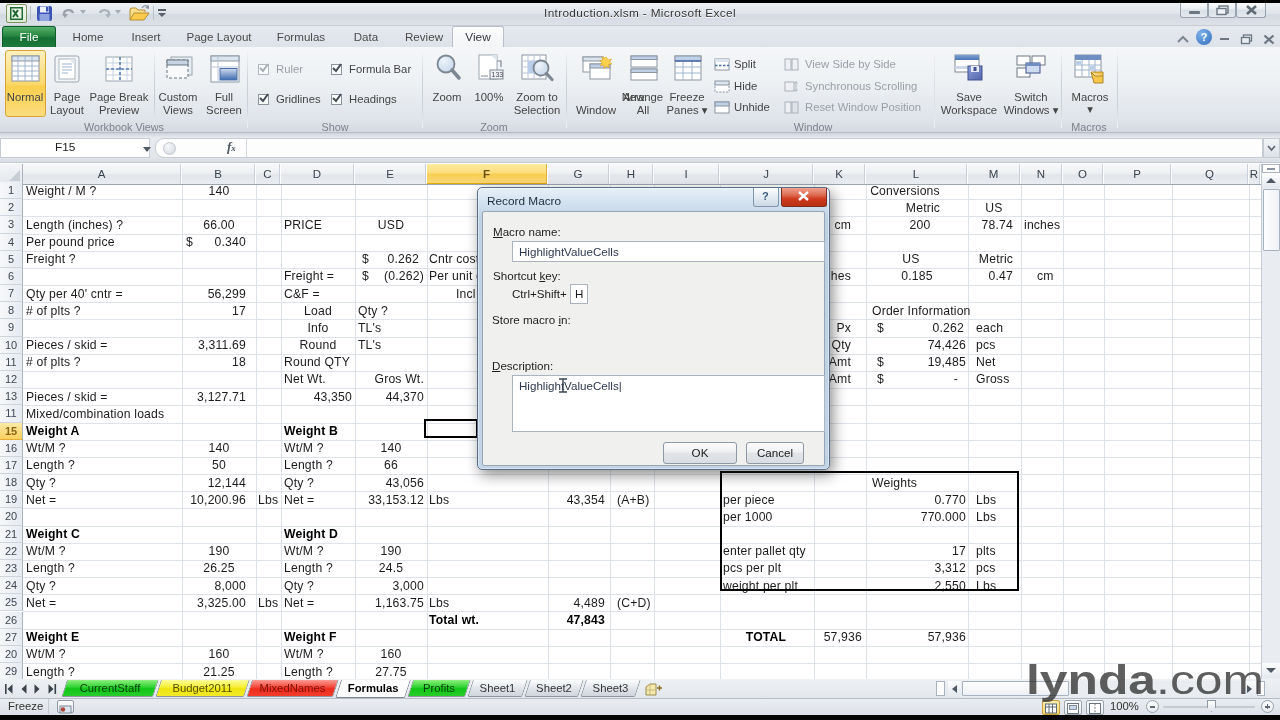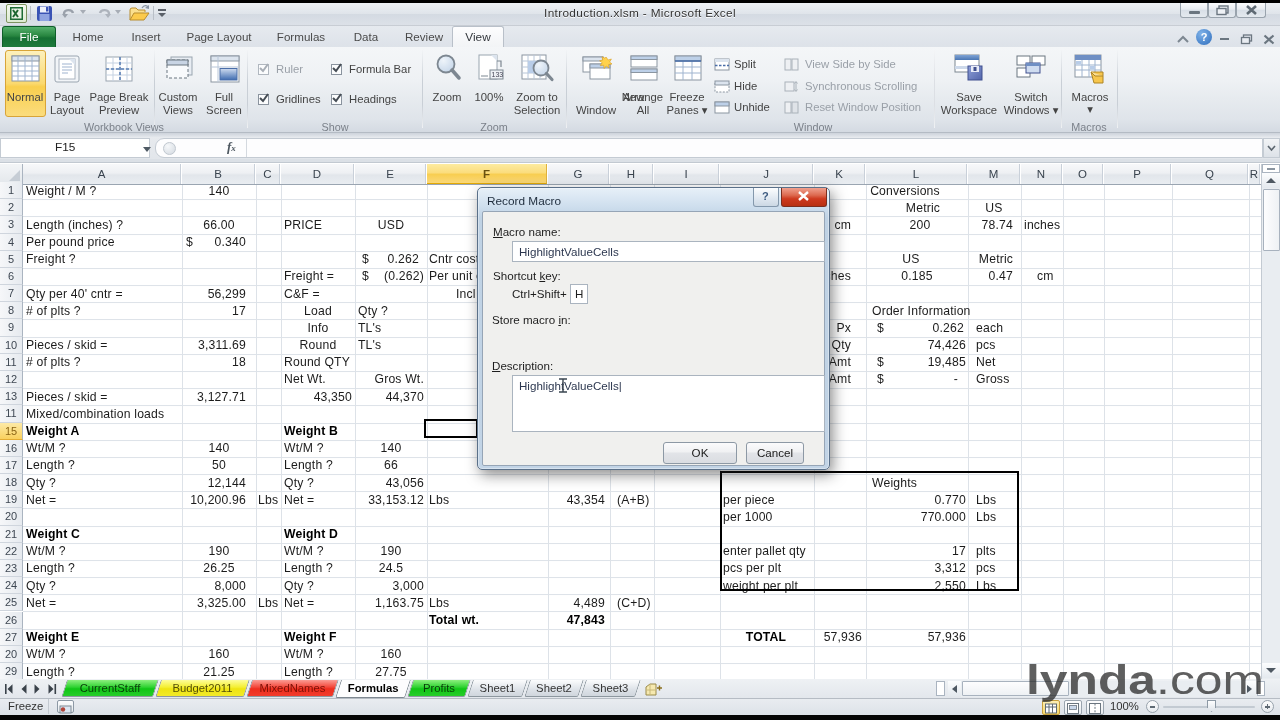--- a/index.html
+++ b/index.html
@@ -1,21 +1,21 @@
 <!DOCTYPE html>
 <html><head><meta charset="utf-8"><style>
 * {margin:0;padding:0;box-sizing:border-box}
 html,body {width:1280px;height:720px;overflow:hidden}
 body {font-family:"Liberation Sans",sans-serif;position:relative;background:#fff}
 .abs {position:absolute}
 .ct {position:absolute;font-size:12.2px;letter-spacing:0.18px;line-height:16.5px;height:17px;color:#1c1c1c;white-space:nowrap;z-index:5}
 .ct.b {font-weight:bold;color:#000}
 .ra {text-align:right} .ca {text-align:center}
 .rh {position:absolute;left:0;width:23px;height:17.18px;font-size:11px;color:#3e4752;text-align:center;line-height:17px;background:linear-gradient(90deg,#f6f7f9,#e6eaef);border-bottom:1px solid #cfd5dd;border-right:1px solid #aab4c0}
-.rh.rhy {background:linear-gradient(#fdeaa6,#f9d05e);color:#8a6414;font-weight:normal;border-bottom:1px solid #e3ac33}
+.rh.rhy {background:linear-gradient(#fdeaa6,#f9d05e);color:#8a6414;font-weight:bold;border-bottom:1px solid #e3ac33}
 .chd {position:absolute;top:0;height:20px;font-size:11.5px;color:#39434e;text-align:center;line-height:20px;background:linear-gradient(#f7f8fa 0%,#eef0f3 45%,#e2e6eb 55%,#e9edf1 100%);border-right:1px solid #c9d0d9}
 .chd.ch-sel {background:linear-gradient(#fdeba0 0%,#fbdd7e 45%,#f8ce51 55%,#fad879 100%);color:#6b5210;font-weight:bold;border-right:1px solid #dfb23c;border-bottom:1px solid #e3a905}
 .rb-lbl {position:absolute;font-size:11.3px;color:#444;text-align:center;white-space:nowrap}
 .rb-grp {position:absolute;top:121px;font-size:10.8px;color:#7b818a;text-align:center;white-space:nowrap}
 .rb-div {position:absolute;top:50px;height:78px;width:1px;background:linear-gradient(#f2f4f6,#c9cfd6 40%,#c9cfd6 70%,#f0f2f4)}
 .cb {position:absolute;width:11px;height:11px;border:1px solid #8a939e;background:#fbfcfd;font-size:10px;line-height:10px;color:#333;text-align:center}
 .tabtxt {position:absolute;top:26px;height:21px;line-height:21px;font-size:11.6px;color:#4a4a4a;text-align:center}
 .wbtn {position:absolute;border:1px solid #99a3ad;border-top:none;border-radius:0 0 3px 3px;background:linear-gradient(#fcfdfe,#e8ecf1 45%,#d8dfe7 50%,#e4e9ef)}
 .sheettab {position:absolute;top:680px;height:17px;line-height:17px;font-size:11.3px;text-align:center;color:#222;transform:skewX(-18deg);border:1px solid #8d979f;border-top:none;border-radius:0 0 2px 2px}
 .sheettab span {display:block;transform:skewX(18deg)}

